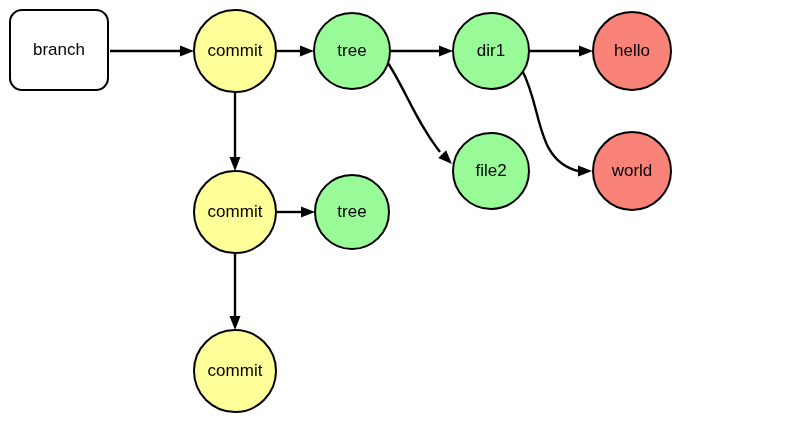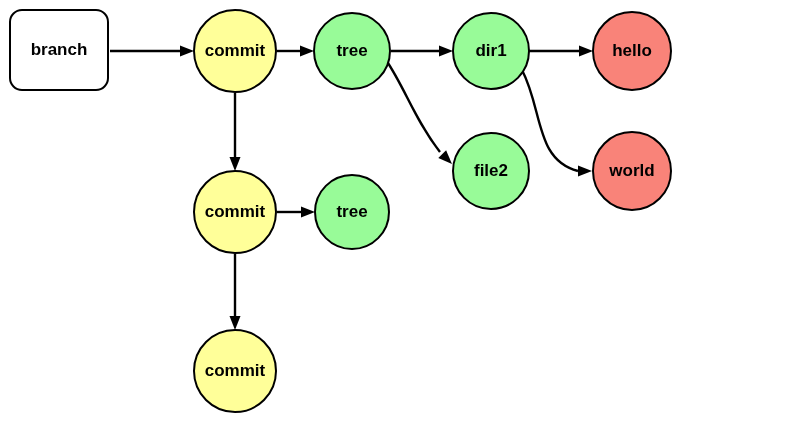--- a/index.html
+++ b/index.html
@@ -9,21 +9,20 @@
   }
   body {
     font-family: "Liberation Sans", sans-serif;
   }
   #canvas-wrap {
     position: relative;
     width: 809px;
     height: 423px;
     background: #ffffff;
     overflow: hidden;
-    font-weight: bold;
   }
   svg#graph {
     display: block;
     width: 809px;
     height: 423px;
   }
   .node-shape {
     stroke: #000000;
     stroke-width: 2;
   }

